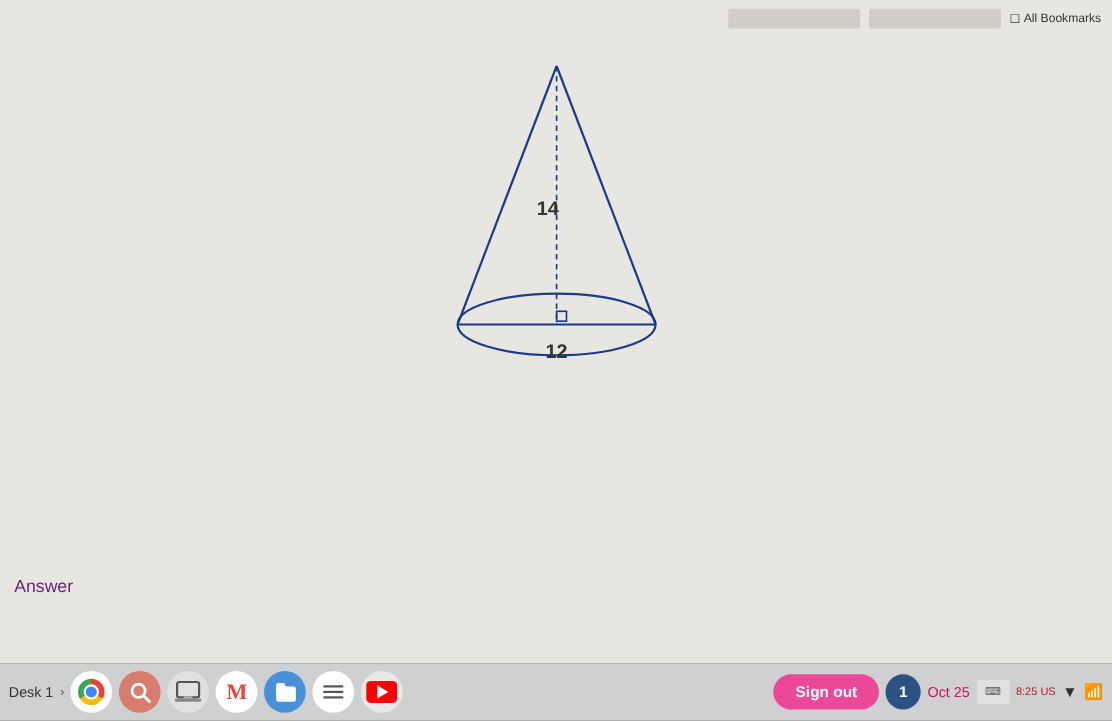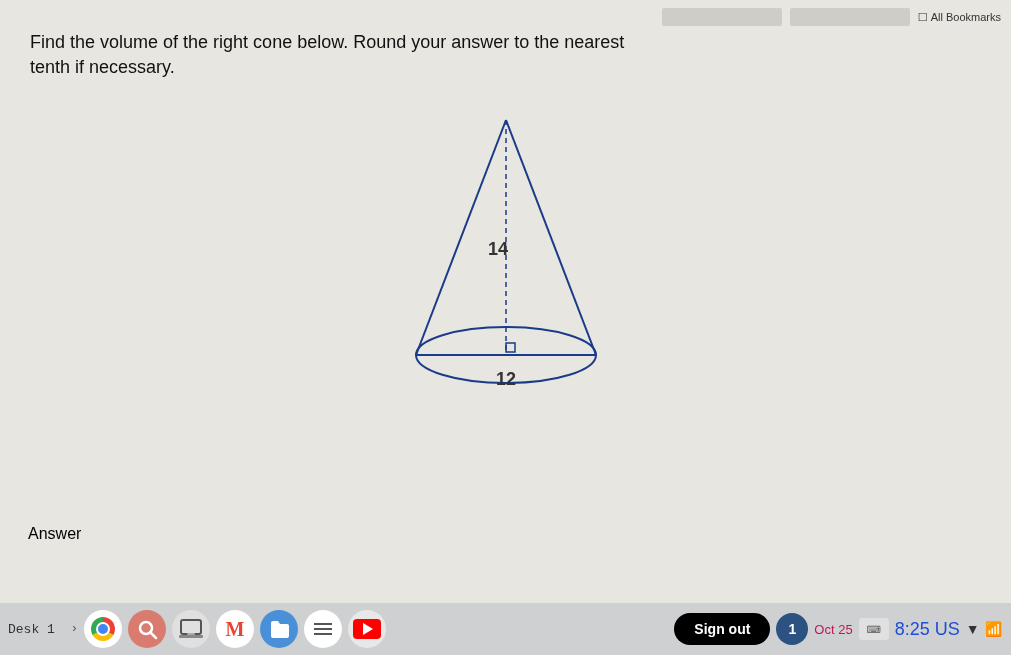--- a/index.html
+++ b/index.html
@@ -75,42 +75,41 @@
 
     .cone-svg {
       width: 300px;
       height: 340px;
     }
 
     
     .answer-area {
       position: absolute;
       bottom: 60px;
-      left: 28px;
+      left: 13px;
       font-size: 16px;
-      color: #000000;
+      color: #701a75;
       margin-top: 40px;
     }
 
     
     .taskbar {
       height: 52px;
       background: #cfd0d1;
       display: flex;
       align-items: center;
       padding: 0 8px;
       gap: 6px;
       position: relative;
     }
 
     .taskbar-left {
       display: flex;
       align-items: flex-start;
-      gap: 16px;
-      font-family: Liberation Mono, monospace;
+      gap: 6px;
     }
 
     .desk-label {
       font-size: 13px;
       color: #333;
       font-weight: 500;
     }
 
     .desk-chevron {
       font-size: 12px;
@@ -156,21 +155,21 @@
 
     .youtube-icon {
       background: #e8e8e8;
     }
 
     .taskbar-spacer {
       flex: 1;
     }
 
     .sign-out-btn {
-      background: #000000;
+      background: #ec4899;
       color: white;
       border: none;
       border-radius: 20px;
       padding: 8px 20px;
       font-size: 14px;
       font-weight: 600;
       cursor: pointer;
     }
 
     .notification-circle {
@@ -185,22 +184,22 @@
       font-size: 14px;
       font-weight: bold;
     }
 
     .taskbar-date {
       font-size: 13px;
       color: #be185d;
     }
 
     .taskbar-time {
-      font-size: 18px;
-      color: #1d4ed8;
+      font-size: 10px;
+      color: #b91c1c;
     }
 
     .small-icon {
       font-size: 14px;
       color: #333;
     }
 
     .keyboard-icon {
       width: 30px;
       height: 22px;
@@ -278,23 +277,20 @@
 
     <div class="bookmarks-bar">
       <div class="bookmark-tab"></div>
       <div class="bookmark-tab"></div>
       <div class="all-bookmarks">
         <span>☐</span>
         <span>All Bookmarks</span>
       </div>
     </div>
 
-    <div class="problem-text">
-      <span>Find the volume of the right cone below. Round your answer to the nearest tenth if necessary.</span>
-    </div>
 
     <div class="diagram-area">
       <svg class="cone-svg" viewBox="0 0 300 340" xmlns="http://www.w3.org/2000/svg">
 
         <line x1="150" y1="20" x2="60" y2="255" stroke="#1a3a8a" stroke-width="2"></line>
 
         <line x1="150" y1="20" x2="240" y2="255" stroke="#1a3a8a" stroke-width="2"></line>
 
         <ellipse cx="150" cy="255" rx="90" ry="28" fill="none" stroke="#1a3a8a" stroke-width="2"></ellipse>
 

